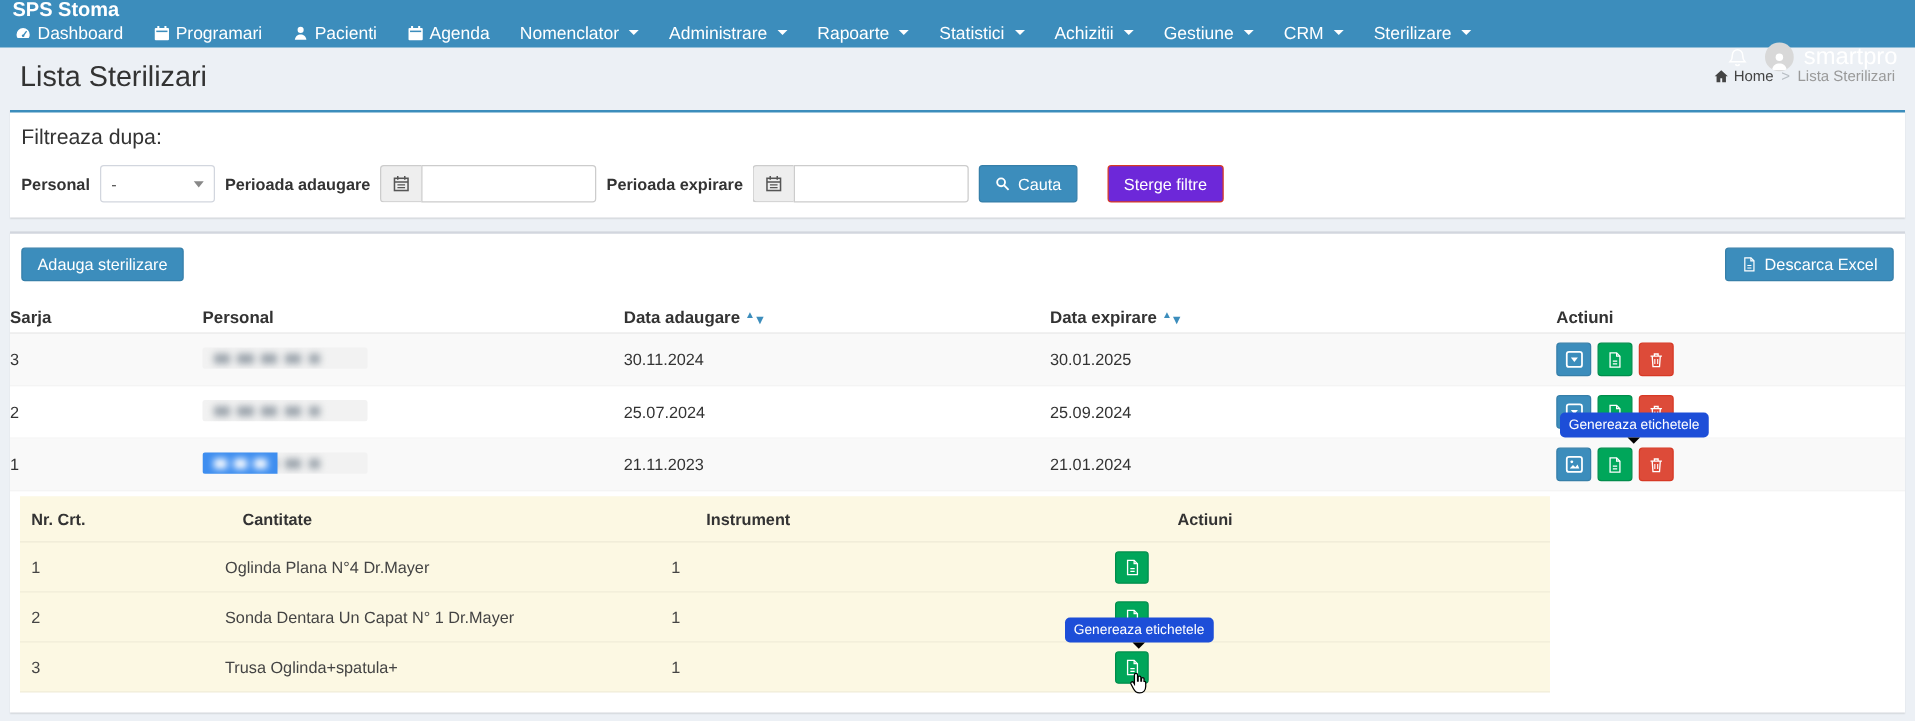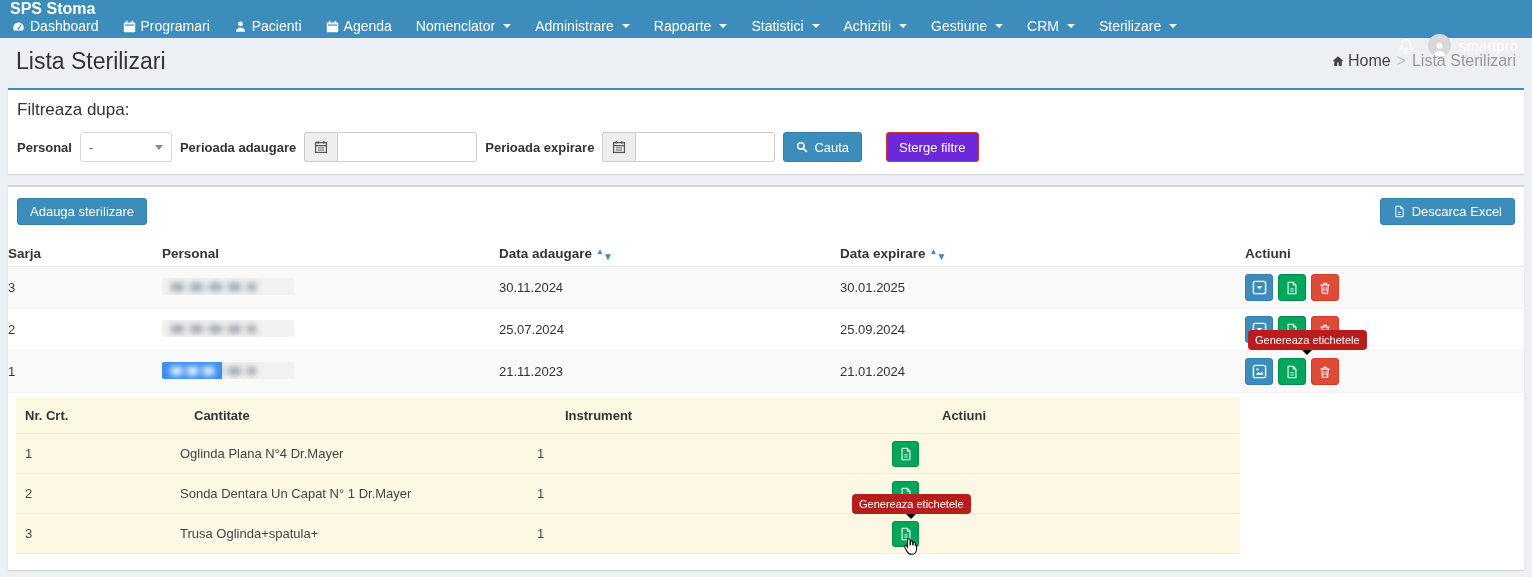--- a/index.html
+++ b/index.html
@@ -9,27 +9,27 @@
 
   
   .navbar { height:38px; background:#3c8dbc; display:flex; align-items:stretch; color:#fff;flex-direction:column; }
   .brand { display:flex; align-items:center; padding:0 12px 0 10px; font-size:16px; font-weight:bold; cursor:pointer; }
   .nav-items { display:flex; align-items:stretch; }
   .nav-item { display:flex; align-items:center; gap:5px; padding:0 12px; font-size:14px; color:#fff; text-decoration:none; cursor:pointer; white-space:nowrap; }
   .nav-item svg { display:block; }
   .caret { display:inline-block; width:0; height:0; border-left:4px solid transparent; border-right:4px solid transparent; border-top:4px solid #fff; margin-left:3px; }
   .nav-right { margin-left:auto; display:flex; align-items:center; padding-right:14px; gap:14px; }
   .bell-btn { display:flex; align-items:center; cursor:pointer; }
-  .user-menu { display:flex; align-items:center; gap:8px; cursor:pointer; font-size:15px; }
+  .user-menu { display:flex; align-items:center; gap:8px; cursor:pointer; font-size:19px; }
   .avatar { width:23px; height:23px; border-radius:50%; background:#d8d8d8; display:flex; align-items:flex-end; justify-content:center; overflow:hidden; }
 
   
   .content-header { height:46px; display:flex; align-items:center; justify-content:space-between; padding:0 16px; }
   .page-title { font-size:23px; font-weight:400; color:#333; }
-  .breadcrumb { display:flex; align-items:center; gap:6px; font-size:16px; color:#444; }
+  .breadcrumb { display:flex; align-items:center; gap:6px; font-size:12px; color:#444; }
   .breadcrumb .crumb-home { display:flex; align-items:center; gap:4px; cursor:pointer; color:#444; }
   .breadcrumb .sep { color:#b8bec4; }
   .breadcrumb .current { color:#999; }
 
   
   .box { background:#fff; margin:0 8px; border-top:2px solid #d2d6de; box-shadow:0 1px 1px rgba(0,0,0,0.1); }
   .filter-box { margin-top:4px; border-top-color:#3c8dbc; height:86px; padding:10px 9px 0; }
   .filter-heading { font-size:17px; font-weight:400; color:#333; }
   .filter-row { display:flex; align-items:center; margin-top:12px; gap:8px; }
   .flabel { font-size:13px; font-weight:bold; color:#333; white-space:nowrap; }
@@ -71,21 +71,21 @@
   .abtn-red { background:#dd4b39; border-color:#d73925; }
 
   
   .subtable { margin:4px 0 0 8px; width:1224px; background:#fcf8e3; font-size:13px; }
   .st-row { display:grid; grid-template-columns:155px 357px 363px 1fr; align-items:center; padding-left:9px; }
   .st-head { height:37px; font-weight:bold; color:#333; border-bottom:1px solid rgba(0,0,0,0.06);gap:14px; }
   .st-body-row { height:40px; color:#444; border-bottom:1px solid rgba(0,0,0,0.05); }
   .st-btn { width:27px; height:26px; margin-left:-8px; }
 
   
-  .tooltip { position:absolute; background:#b91c1c; color:#fff; font-size:11px; padding:4px 7px; border-radius:4px; white-space:nowrap; z-index:10; }
+  .tooltip { position:absolute; background:#1d4ed8; color:#fff; font-size:11px; padding:4px 7px; border-radius:4px; white-space:nowrap; z-index:10; }
   .tooltip::after { content:""; position:absolute; left:50%; bottom:-5px; margin-left:-5px; width:0; height:0;
       border-left:5px solid transparent; border-right:5px solid transparent; border-top:5px solid #000; }
   .tooltip-1 { left:1248px; top:330px; }
   .tooltip-2 { left:852px; top:494px; }
   .cursor { position:absolute; left:900px; top:536px; z-index:11; pointer-events:none; }
 </style>
 </head>
 <body>
 
 <div class="page">

